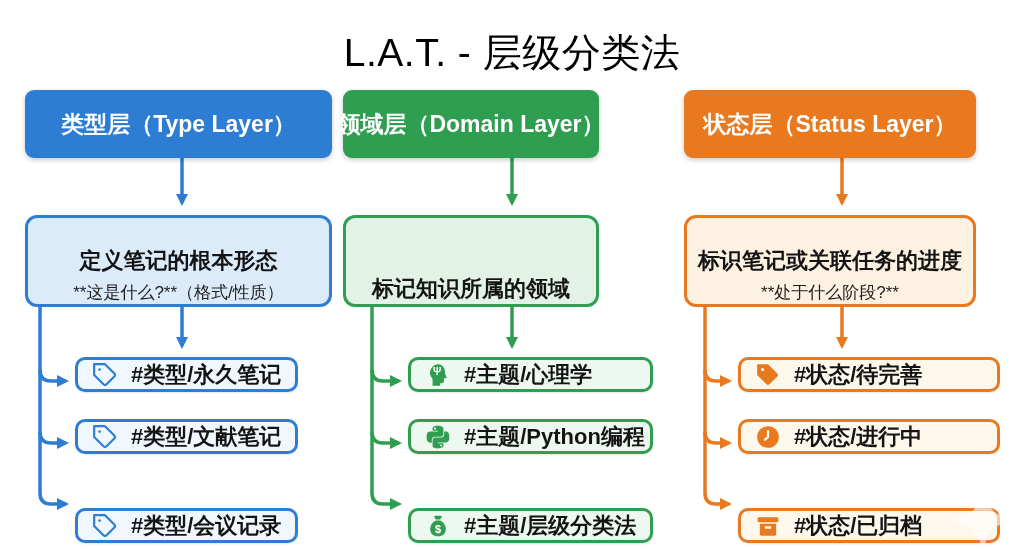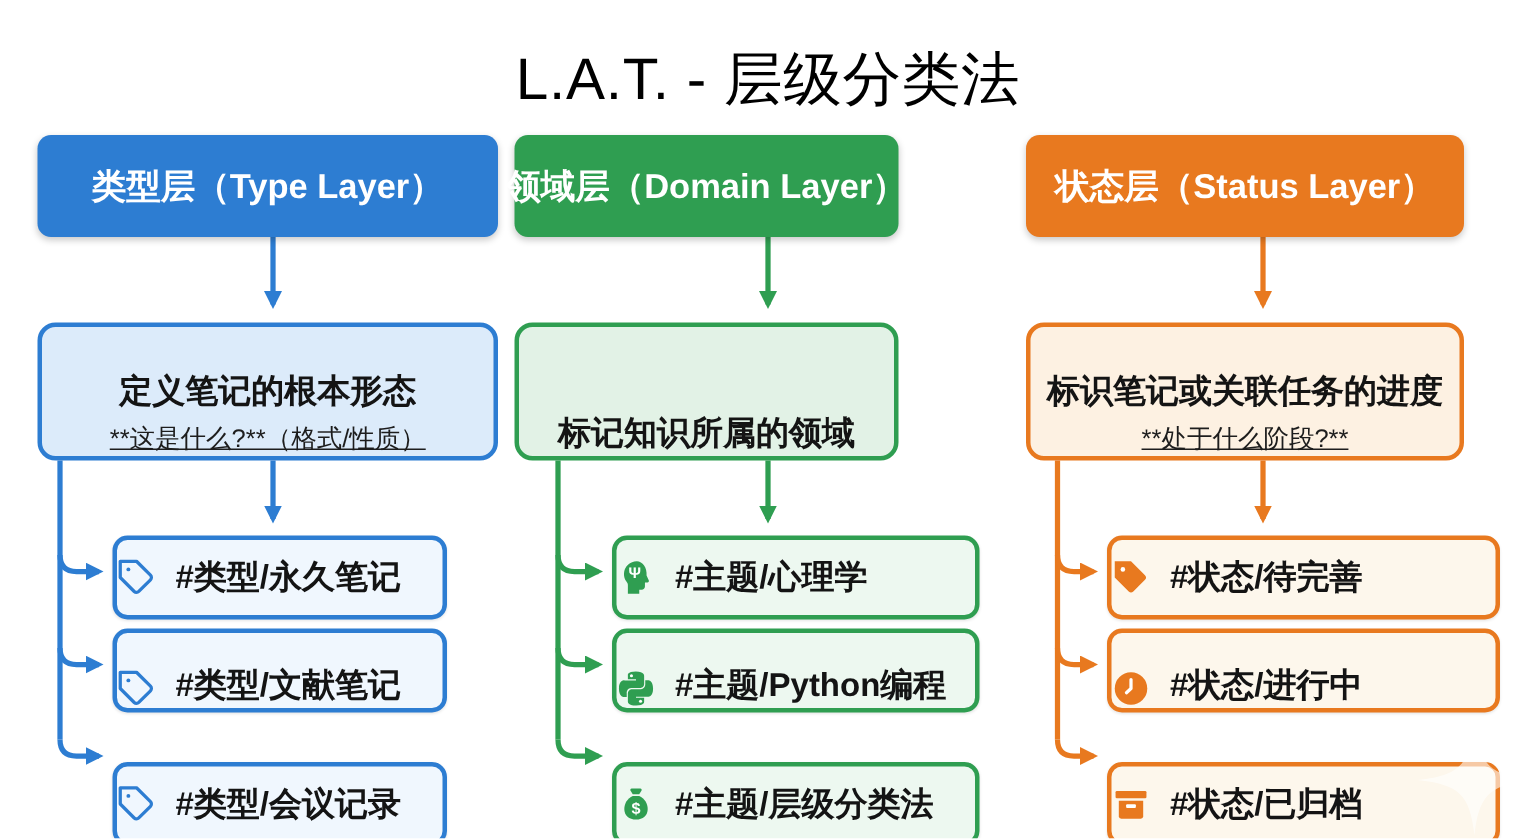--- a/index.html
+++ b/index.html
@@ -47,34 +47,35 @@
     position: absolute;
     top: 215px; height: 92px;
     background: var(--desc-bg);
     border: 3px solid var(--main);
     border-radius: 12px;
     box-sizing: border-box;
     display: flex; flex-direction: column; align-items: center; justify-content: flex-end;
     gap: 5px;
   }
   .desc-title { font-size: 22px; font-weight: 700; color: #141414; white-space: nowrap; }
-  .desc-sub   { font-size: 17px; font-weight: 500; color: #1d1d1d; white-space: nowrap; text-decoration: underline; }
+  .desc-sub   { font-size: 17px; font-weight: 500; color: #1d1d1d; white-space: nowrap; }
 
   .item-box {
     position: absolute;
-    height: 56px;
+    height: 35px;
     background: var(--item-bg);
     border: 3px solid var(--main);
     border-radius: 10px;
     box-sizing: border-box;
     display: flex; align-items: center;
     gap: 13px;
+    padding-left: 14px;
     box-shadow: 0 1px 2px rgba(0,0,0,0.10);
   }
-  .r1 { top: 357px; } .r2 { top: 419px; align-items: flex-end; } .r3 { top: 508px; }
+  .r1 { top: 357px; } .r2 { top: 419px; } .r3 { top: 508px; }
   .it1 { left: 75px;  width: 223px; }
   .it2 { left: 408px; width: 245px; }
   .it3 { left: 738px; width: 262px; }
   .item-label { font-size: 22px; font-weight: 700; color: #141414; white-space: nowrap; }
   .icon { width: 26px; height: 26px; flex: 0 0 26px; display: block; }
   .icon svg { width: 26px; height: 26px; display: block; }
 
   .connectors {
     position: absolute;
     top: 0; left: 0;

